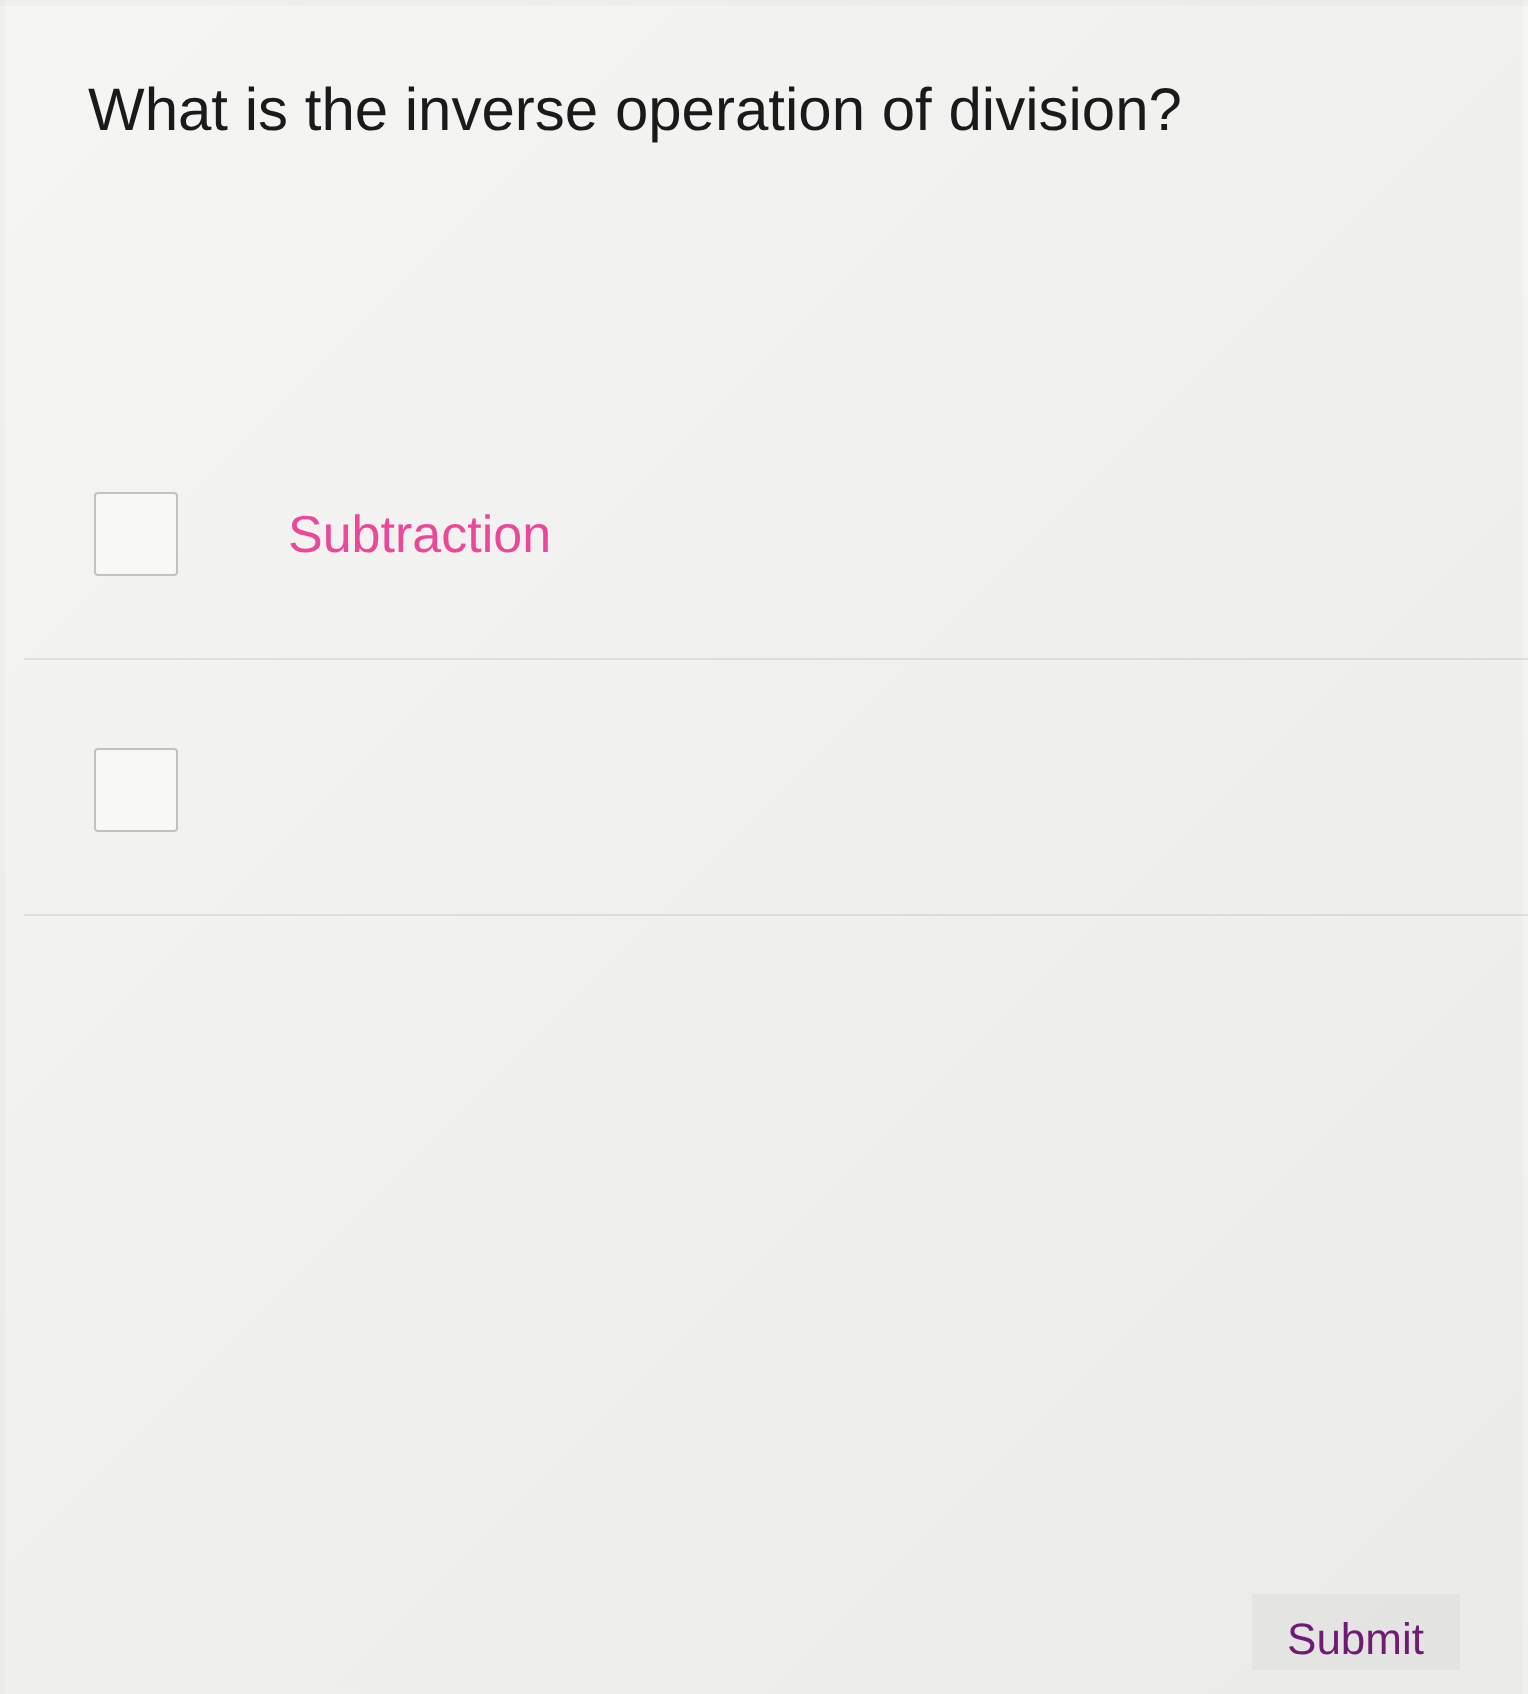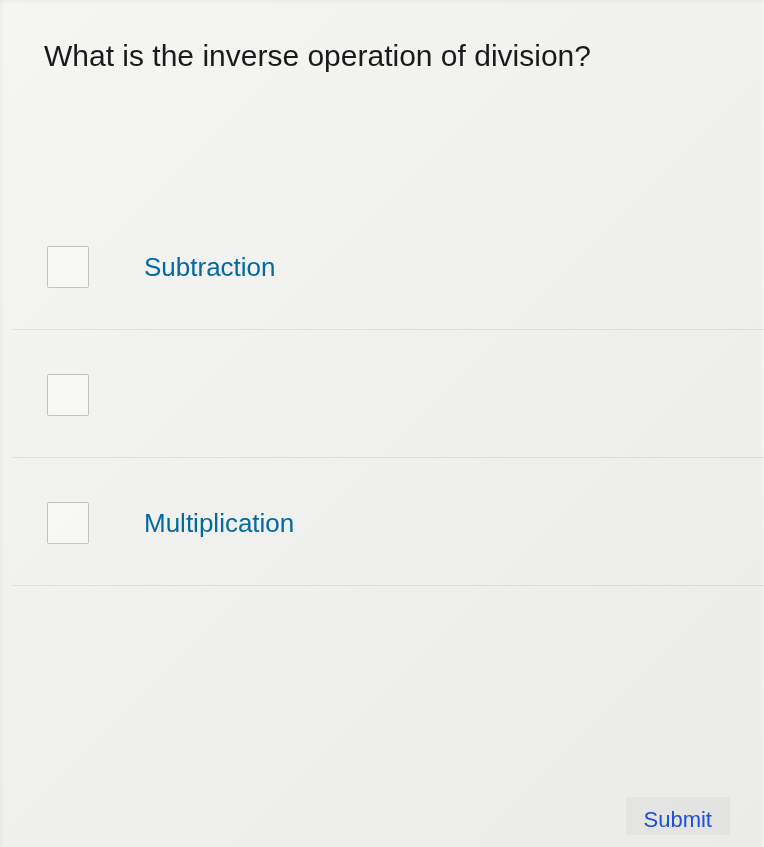--- a/index.html
+++ b/index.html
@@ -41,21 +41,21 @@
       height: 42px;
       border: 1.5px solid rgba(0,0,0,0.22);
       background: rgba(255,255,255,0.45);
       margin-right: 52px;
       flex-shrink: 0;
       cursor: pointer;
       border-radius: 2px;
     }
     .option-label {
       font-size: 26px;
-      color: #0369a1;
+      color: #ec4899;
       font-weight: 400;
     }
     .footer {
       position: absolute;
       bottom: 0;
       left: 0;
       right: 0;
       display: flex;
       justify-content: space-between;
       align-items: flex-end;
@@ -64,21 +64,21 @@
     .footer-left {
       font-size: 20px;
       color: #4a4a4a;
       opacity: 0.7;
       overflow: hidden;
       height: 18px;
       line-height: 10px;
     }
     .submit-button {
       font-size: 22px;
-      color: #1d4ed8;
+      color: #701a75;
       background: rgba(220,220,218,0.5);
       border: none;
       padding: 10px 18px 2px 18px;
       cursor: pointer;
       font-family: inherit;
     }
   </style>
 </head>
 <body>
 
@@ -87,22 +87,18 @@
 </div>
 
 <div class="options-list">
   <div class="option-row">
     <div class="checkbox"></div>
     <span class="option-label">Subtraction</span>
   </div>
   <div class="option-row">
     <div class="checkbox"></div>
   </div>
-  <div class="option-row">
-    <div class="checkbox"></div>
-    <span class="option-label">Multiplication</span>
-  </div>
 </div>
 
 <div class="footer">
   <div class="footer-left"></div>
   <button class="submit-button">Submit</button>
 </div>
 
 </body></html>

